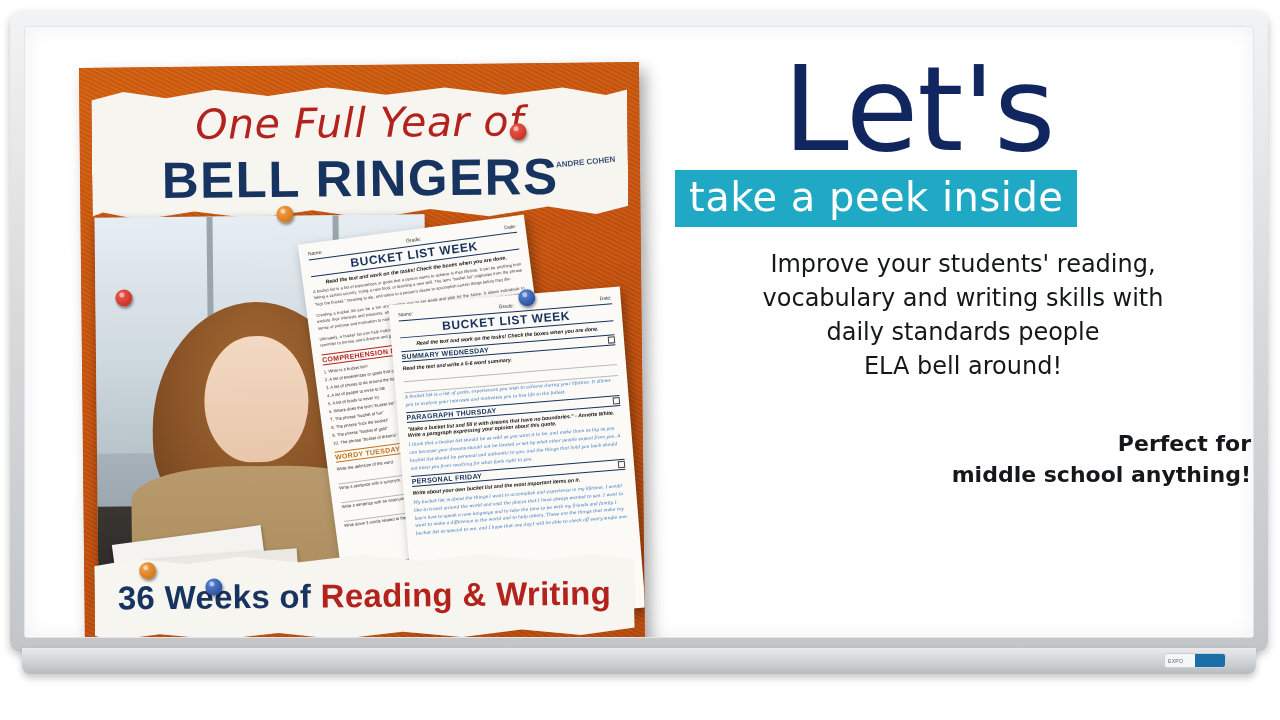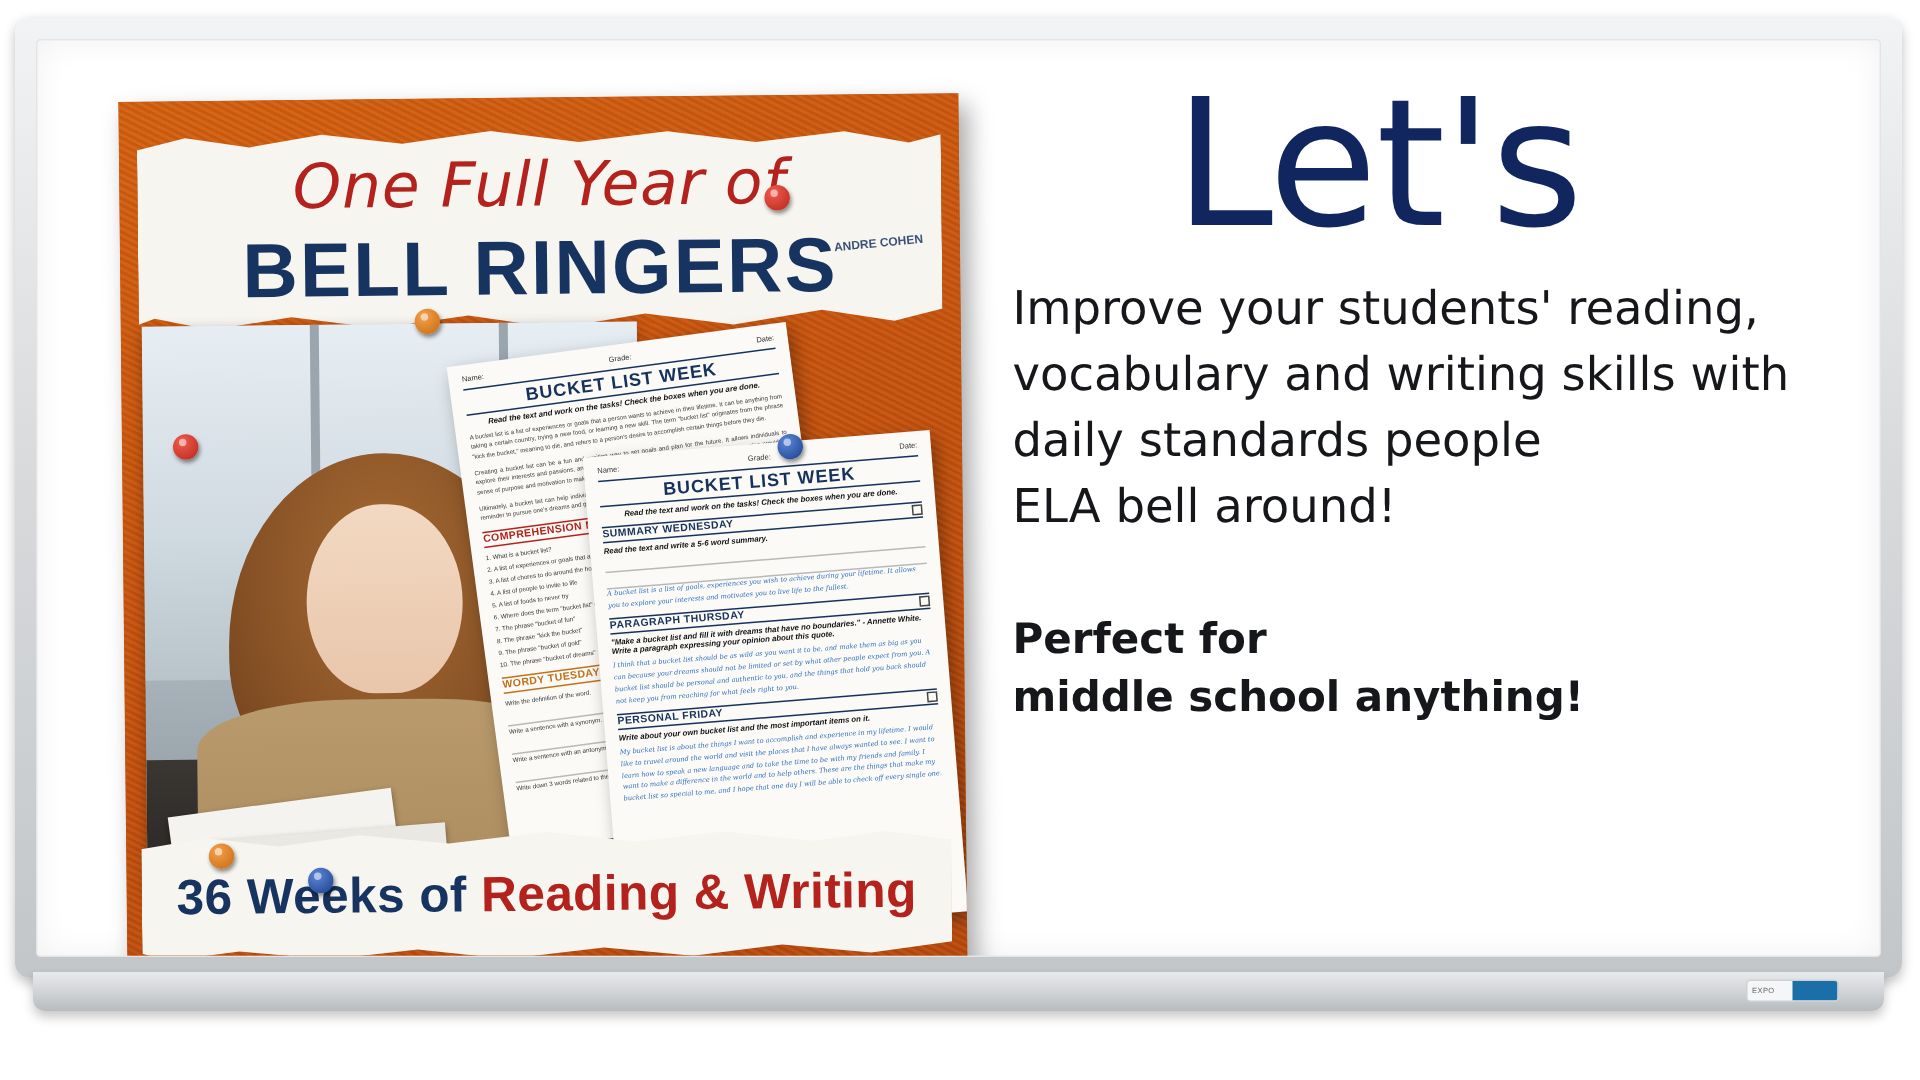--- a/index.html
+++ b/index.html
@@ -300,33 +300,34 @@
   .peek-bar span {
     font-family: "DejaVu Sans", sans-serif;
     font-size: 40px;
     color: #ffffff;
     letter-spacing: .5px;
     line-height: 1;
   }
   .blurb {
     margin-top: 20px;
     font-family: "DejaVu Sans", sans-serif;
-    font-size: 31px;
+    font-size: 24px;
     color: #15171a;
     line-height: 1.42;
+    text-align: center;
     width: 576px;
   }
   .tagline {
     margin-top: 46px;
     font-family: "DejaVu Sans", sans-serif;
     font-weight: bold;
-    font-size: 28px;
+    font-size: 22px;
     color: #15171a;
     line-height: 1.4;
-    text-align: left;
+    text-align: right;
     width: 576px;
   }
 </style>
 </head>
 <body>
 
 <div id="stage">
 
   <div class="board-outer">
     <div class="board-inner">
@@ -424,20 +425,23 @@
         <div class="pin red" style="left:430px; top:60px;"></div>
         <div class="pin red" style="left:34px;  top:222px;"></div>
         <div class="pin orange" style="left:196px; top:140px;"></div>
         <div class="pin blue" style="left:437px; top:226px;"></div>
         <div class="pin orange" style="left:55px;  top:495px;"></div>
         <div class="pin blue" style="left:121px; top:512px;"></div>
       </div>
 
       <div class="right">
         <div class="lets">Let's</div>
+        <div class="peek-bar">
+          <span>take a peek inside</span>
+        </div>
         <div class="blurb">
           <div>Improve your students' reading,</div>
           <div>vocabulary and writing skills with</div>
           <div>daily standards people</div>
           <div>ELA bell around!</div>
         </div>
         <div class="tagline">
           <div>Perfect for</div>
           <div>middle school anything!</div>
         </div>

